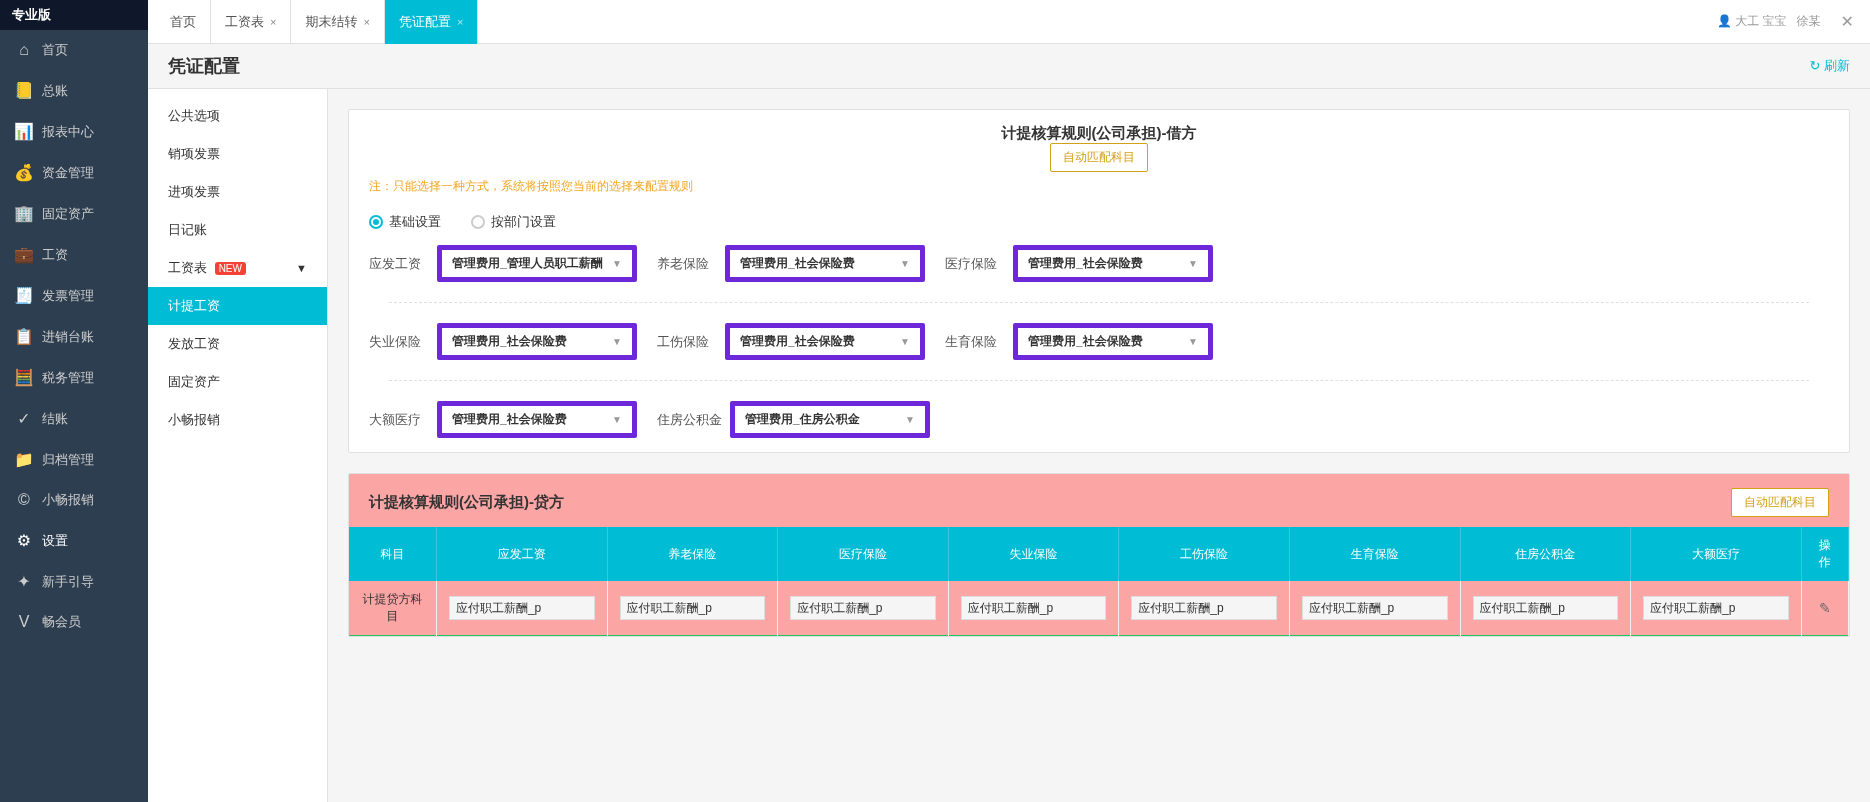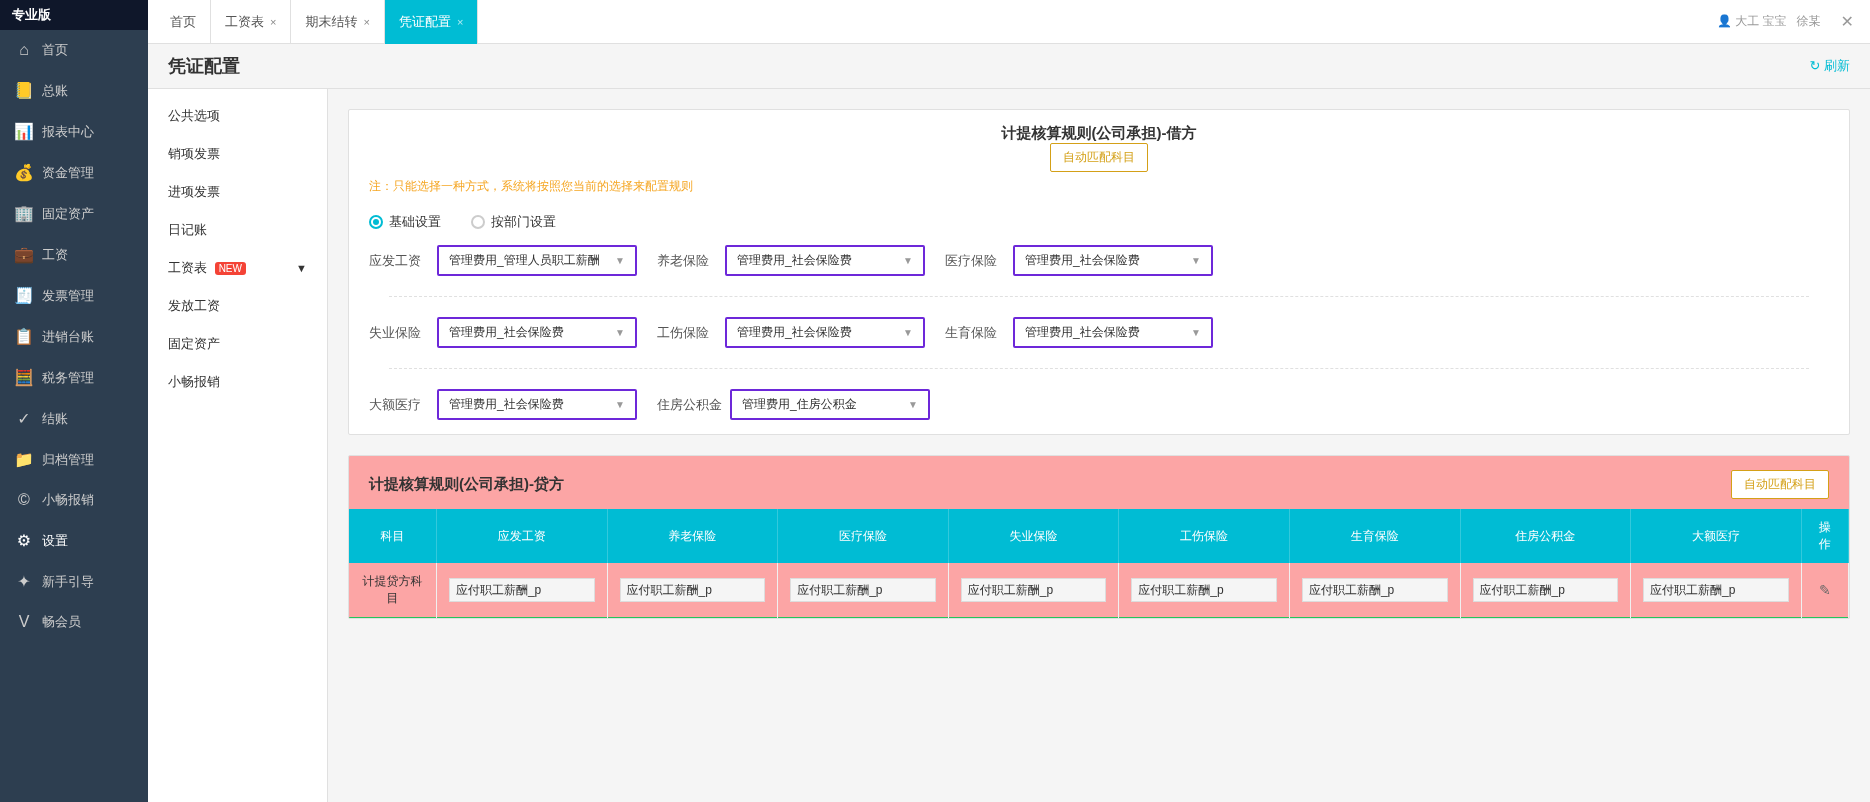--- a/index.html
+++ b/index.html
@@ -213,29 +213,30 @@
     }
     .form-label {
       font-size: 13px;
       color: #555;
       white-space: nowrap;
       min-width: 60px;
     }
     .form-select {
       display: flex;
       align-items: center;
-      border: 2px solid #6d28d9;
+      border: 5px solid #6d28d9;
       border-radius: 2px;
       padding: 5px 10px;
       font-size: 12px;
       color: #333;
       background: white;
       cursor: pointer;
       min-width: 200px;
       justify-content: space-between;
+      font-weight: bold;
     }
     .select-arrow { color: #999; font-size: 10px; margin-left: 6px; }
 
     
     .section-divider {
       border: none;
       border-top: 1px dashed #e0e0e0;
       margin: 6px 20px;
     }
 
@@ -403,20 +404,23 @@
           </div>
           <div class="sub-nav-item">
             <span>进项发票</span>
           </div>
           <div class="sub-nav-item">
             <span>日记账</span>
           </div>
           <div class="sub-nav-item">
             <span>工资表 <span class="badge-new">NEW</span></span>
             <span class="sub-nav-arrow">▼</span>
+          </div>
+          <div class="sub-nav-item active">
+            <span>计提工资</span>
           </div>
           <div class="sub-nav-item">
             <span>发放工资</span>
           </div>
           <div class="sub-nav-item">
             <span>固定资产</span>
           </div>
           <div class="sub-nav-item">
             <span>小畅报销</span>
           </div>

